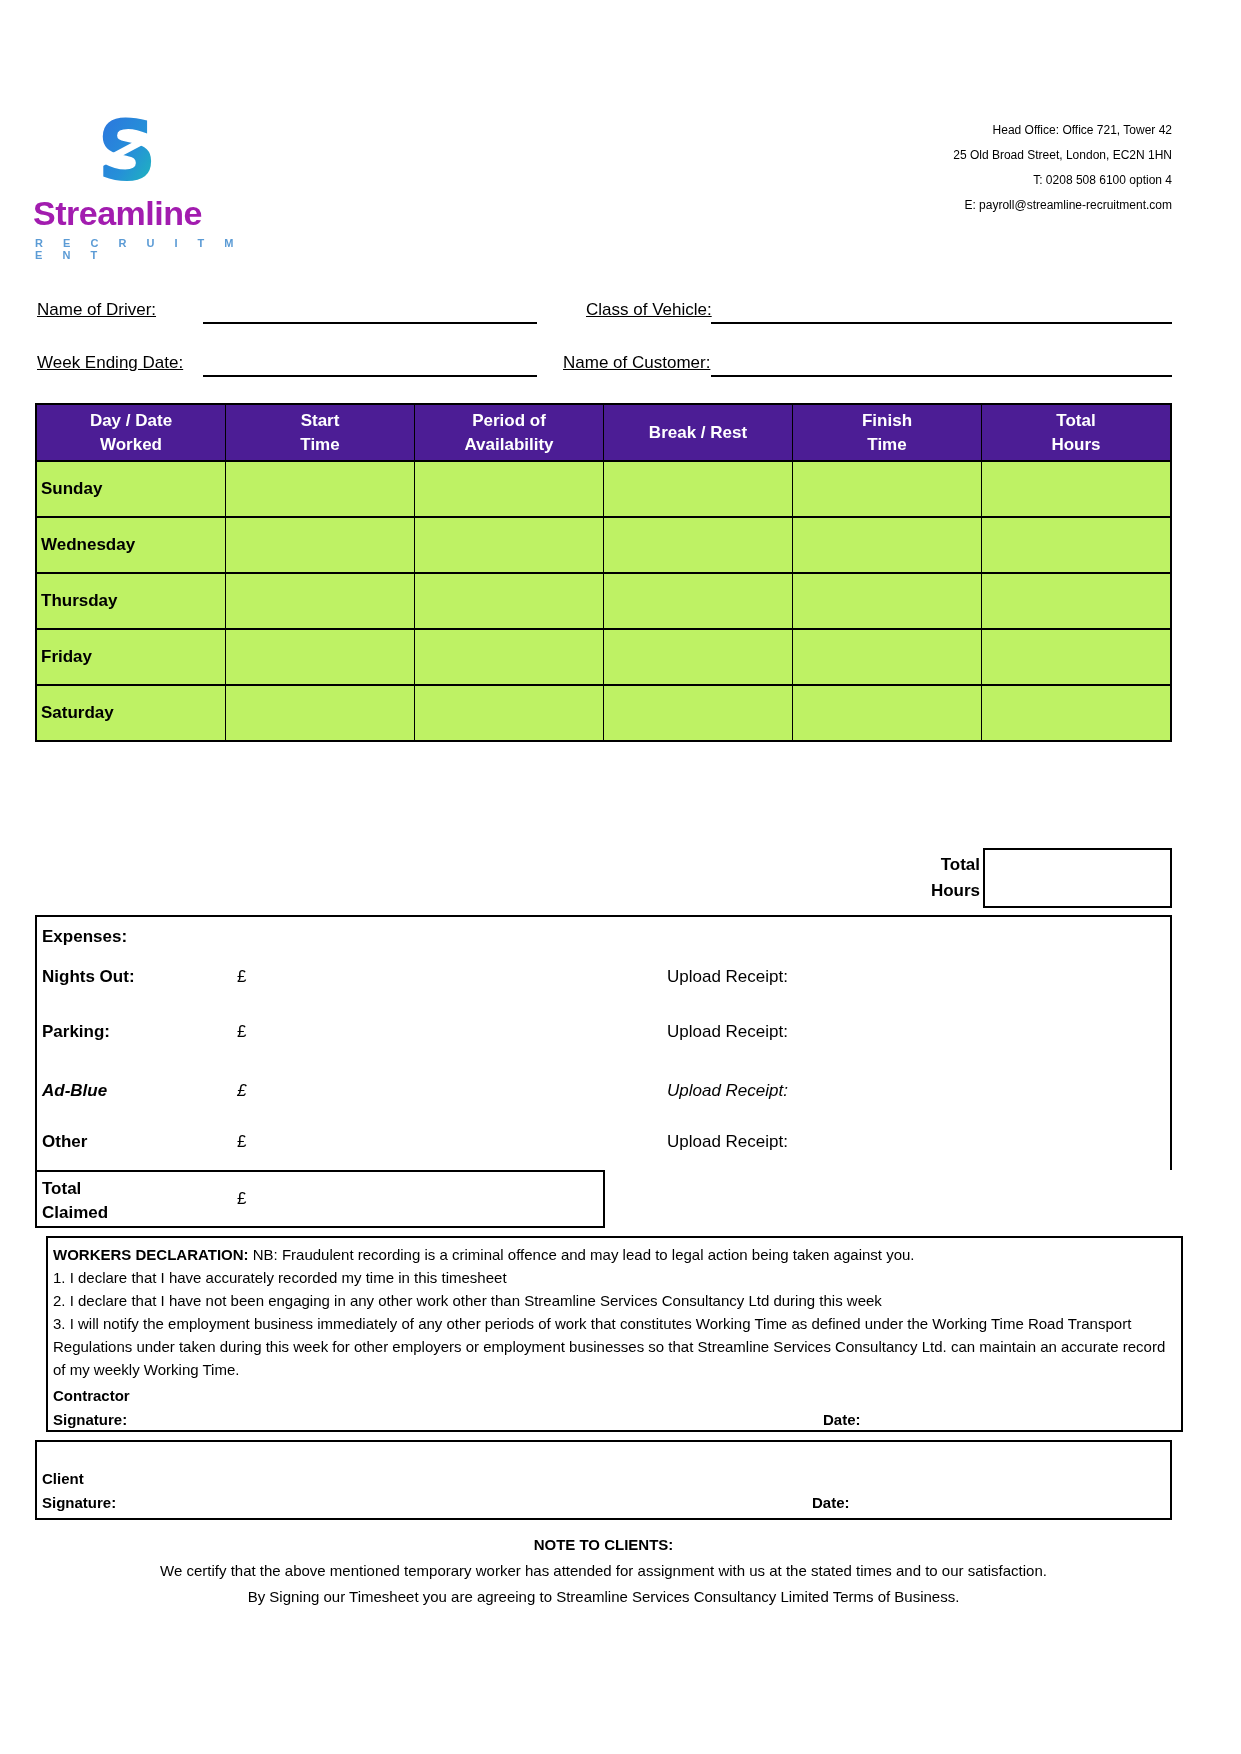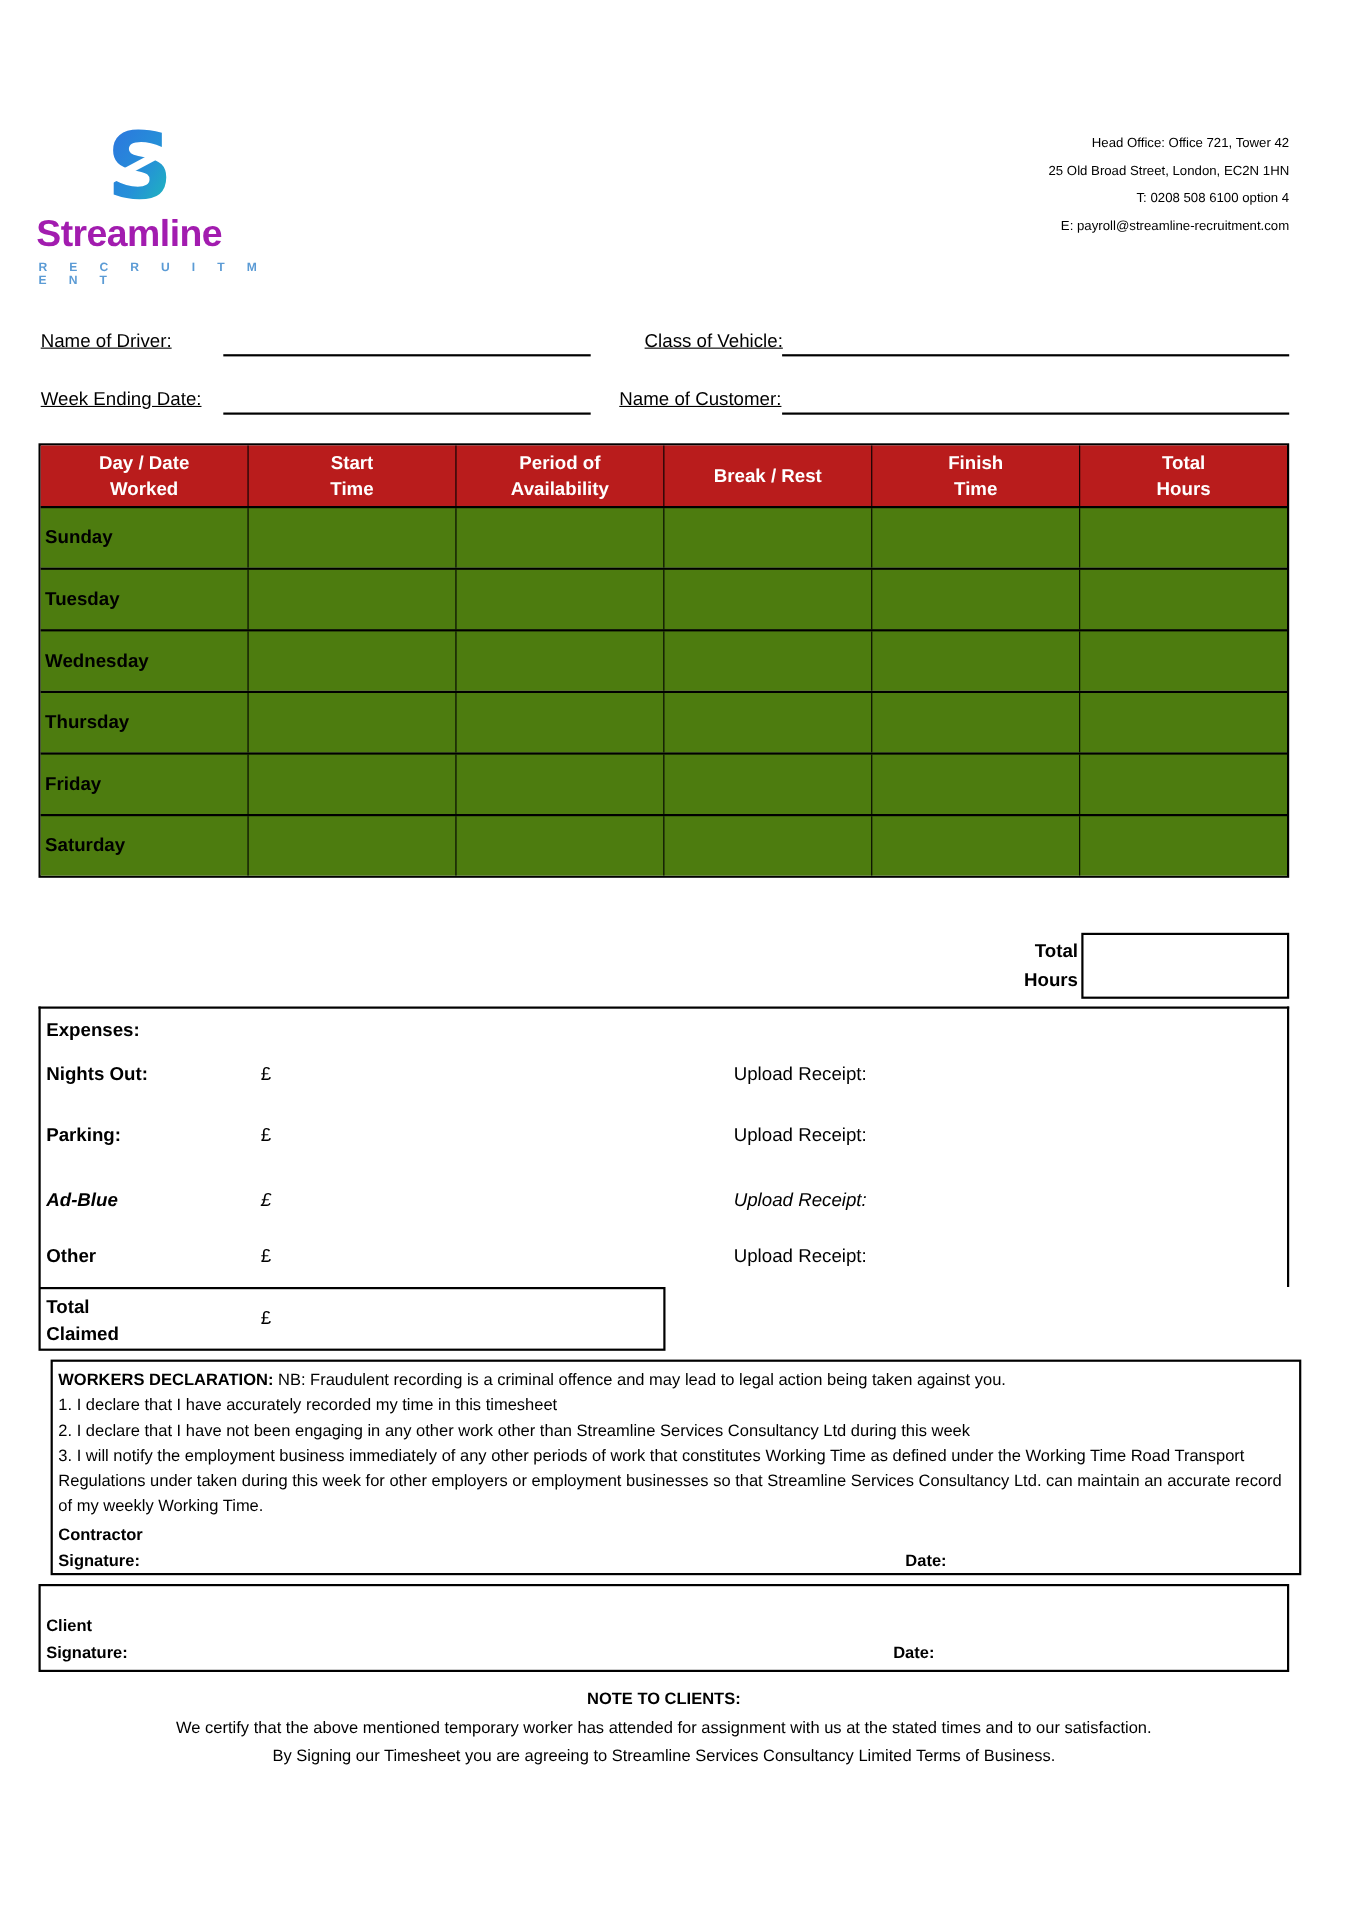--- a/index.html
+++ b/index.html
@@ -31,28 +31,28 @@
   }
   
   .field-label { position:absolute; font-size:17px;text-decoration:underline; }
   .u-line { position:absolute; height:0; border-bottom:2px solid #000; }
   
   .tsheet {
     position:absolute; left:35px; top:403px; width:1137px;
     border:2px solid #000; border-bottom:2px solid #000;
   }
   .t-row { display:flex; width:100%; }
-  .t-head { background:#b91c1c; color:#fff; height:55px; }
+  .t-head { background:#4c1d95; color:#fff; height:55px; }
   .t-cell {
     flex:1 1 0; border-left:1px solid #000;
     display:flex; flex-direction:column; justify-content:center;
   }
   .t-cell:first-child { border-left:none; }
   .t-head .t-cell { align-items:center; font-weight:bold; font-size:17px; line-height:24px; text-align:center; }
-  .t-body { height:56px; border-top:2px solid #000; background:#4d7c0f; }
+  .t-body { height:56px; border-top:2px solid #000; background:#bef264; }
   .day-label { font-weight:bold; font-size:17px; padding-left:4px; }
   
   .total-hours-label {
     position:absolute; top:852px; right:261px; width:300px;
     text-align:right; font-weight:bold; font-size:17px; line-height:26px;
   }
   .total-hours-cell {
     position:absolute; left:983px; top:848px; width:189px; height:60px;
     border:2px solid #000; background:#fff;
   }
@@ -164,30 +164,20 @@
           <span class="day-label">Sunday</span>
         </div>
       <div class="t-cell"></div>
       <div class="t-cell"></div>
       <div class="t-cell"></div>
       <div class="t-cell"></div>
       <div class="t-cell"></div>
     </div>
     <div class="t-row t-body">
       <div class="t-cell">
-          <span class="day-label">Tuesday</span>
-        </div>
-      <div class="t-cell"></div>
-      <div class="t-cell"></div>
-      <div class="t-cell"></div>
-      <div class="t-cell"></div>
-      <div class="t-cell"></div>
-    </div>
-    <div class="t-row t-body">
-      <div class="t-cell">
           <span class="day-label">Wednesday</span>
         </div>
       <div class="t-cell"></div>
       <div class="t-cell"></div>
       <div class="t-cell"></div>
       <div class="t-cell"></div>
       <div class="t-cell"></div>
     </div>
     <div class="t-row t-body">
       <div class="t-cell">

